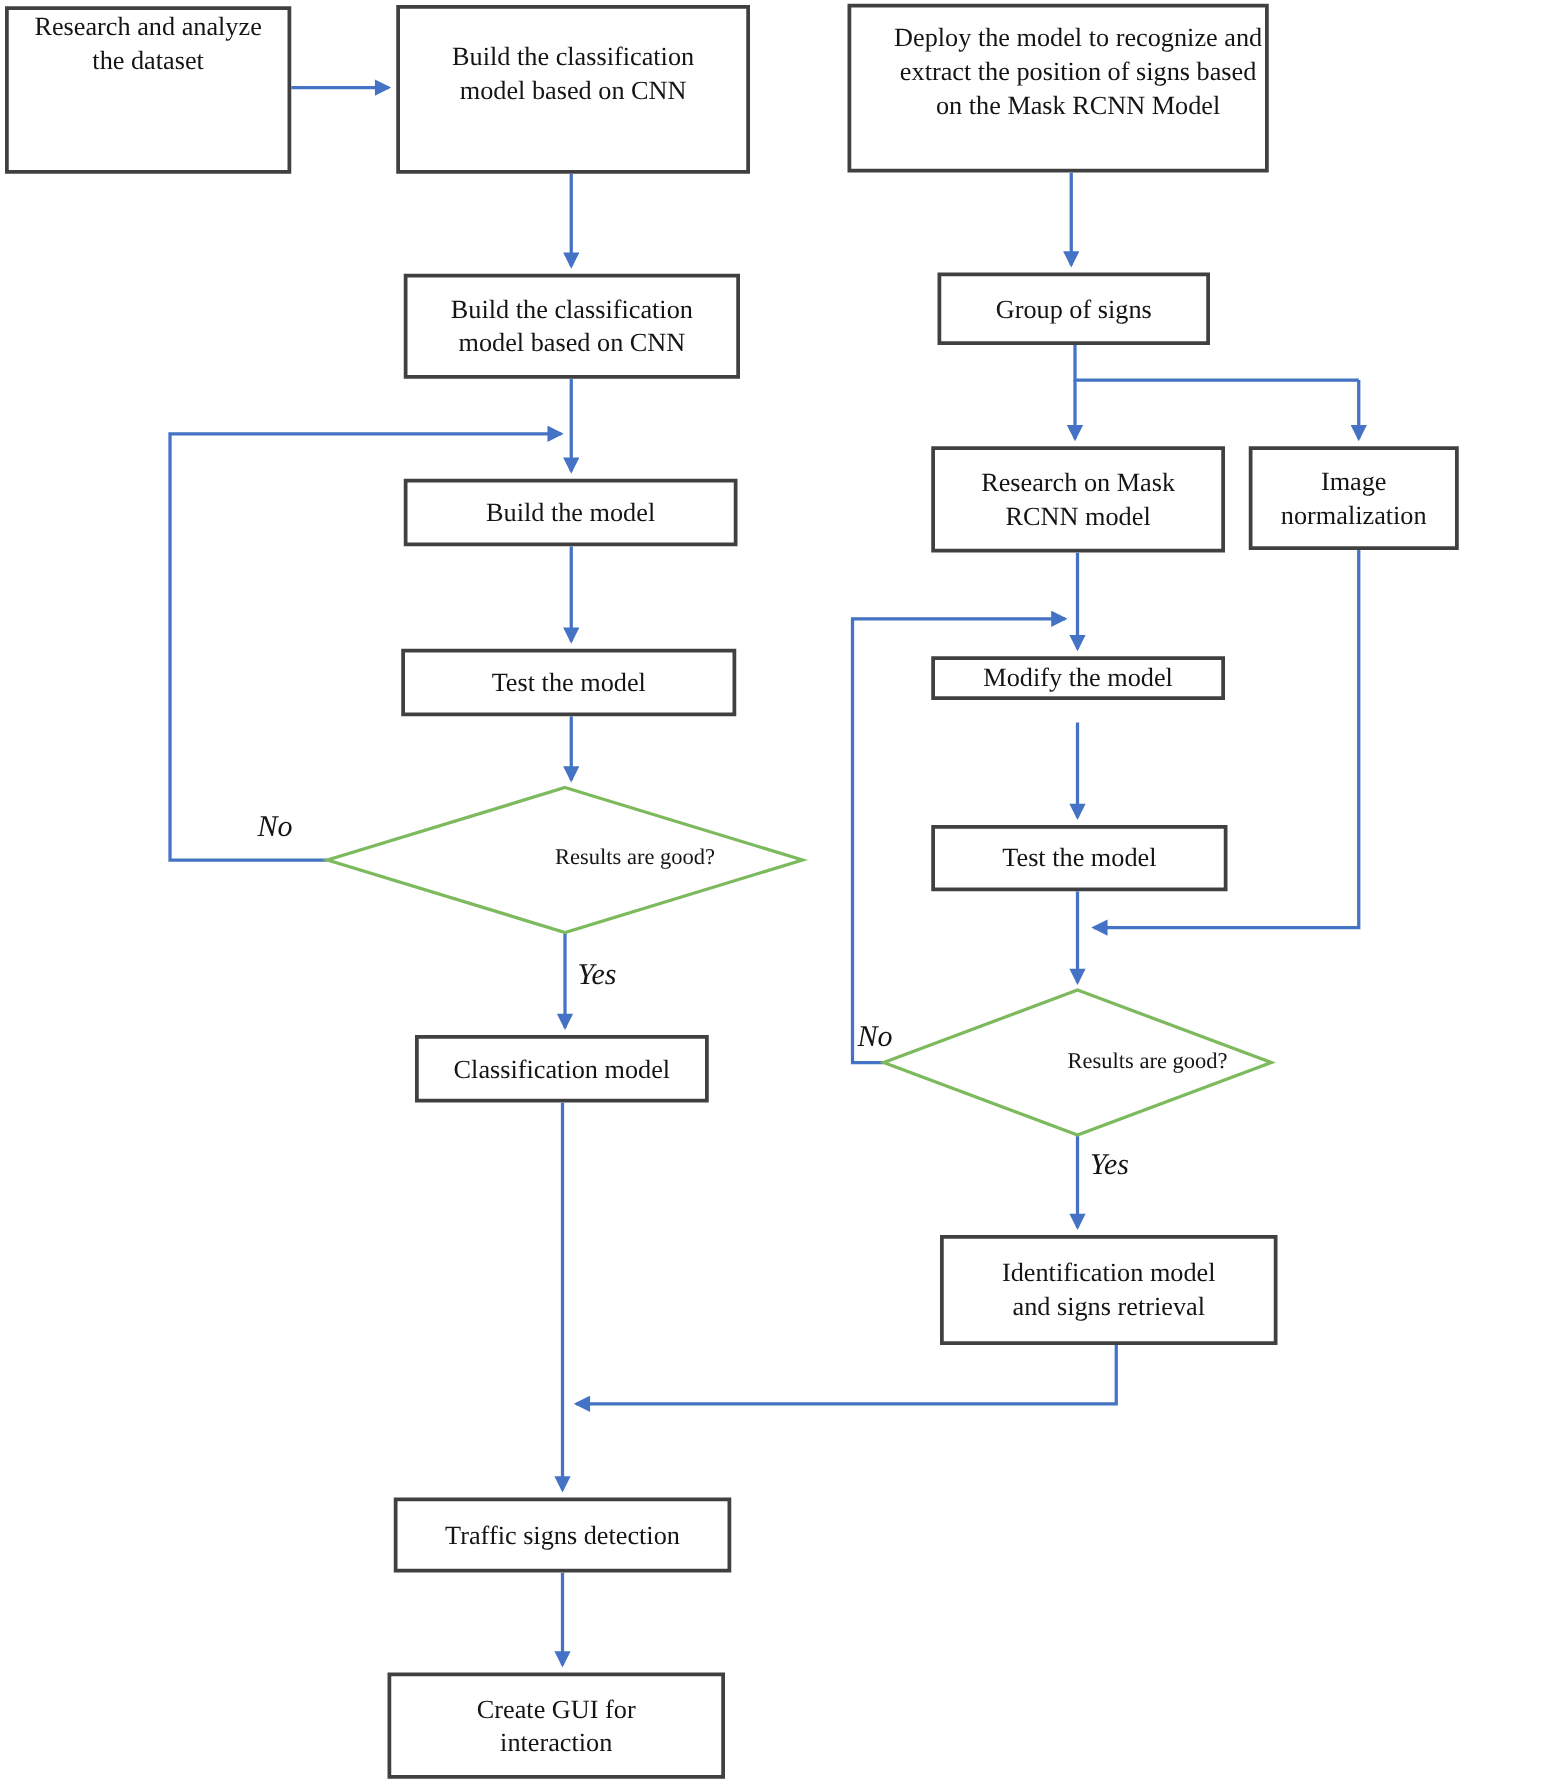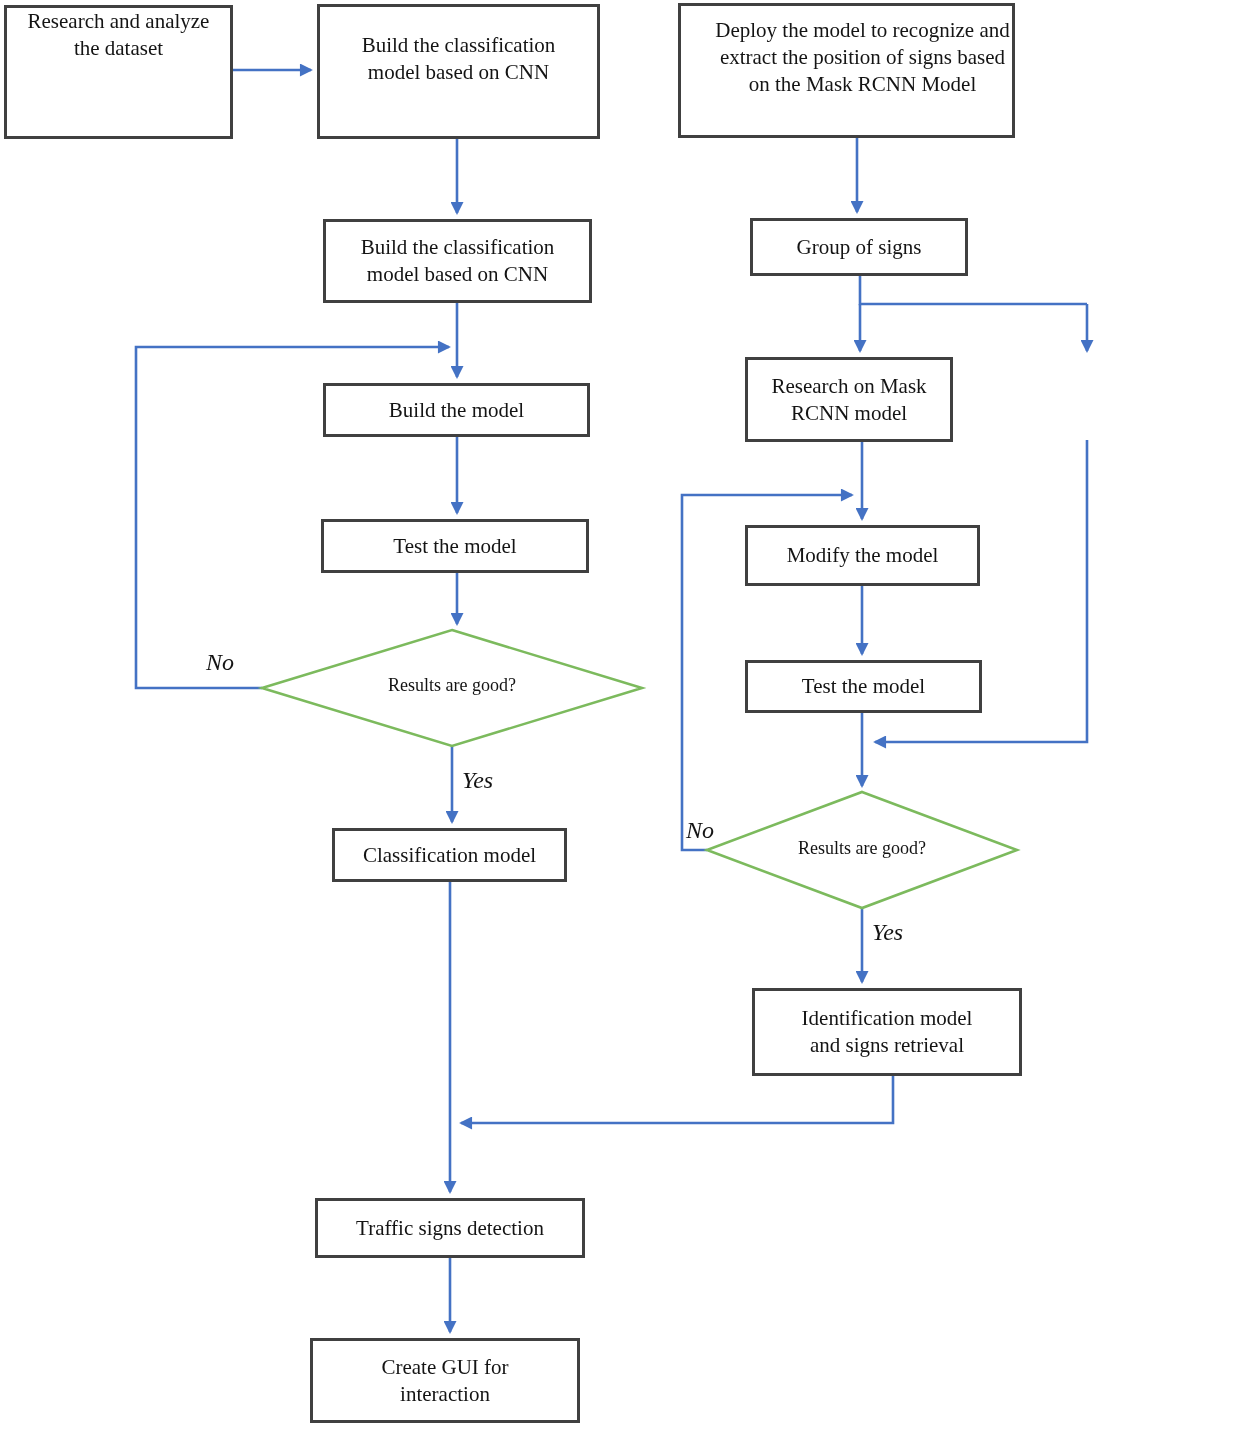--- a/index.html
+++ b/index.html
@@ -36,32 +36,32 @@
   .n4{left:323px; top:383px;  width:267px; height:54px;align-items:center;}
   .n5{left:321px; top:519px;  width:268px; height:54px;}
   .n6{left:332px; top:828px;  width:235px; height:54px;}
   .n7{left:315px; top:1198px; width:270px; height:60px;}
   .n8{left:310px; top:1338px; width:270px; height:85px;}
   .n8 .lbl{max-width:165px;}
   
   .m1{left:678px; top:3px;    width:337px; height:135px; padding-top:11px;padding-left:32px;}
   .m1 .lbl{max-width:326px;}
   .m2{left:750px; top:218px;  width:218px; height:58px;}
-  .m3{left:745px; top:357px;  width:208px; height:85px;}
+  .m3{left:745px; top:357px;  width:235px; height:85px;}
   .m3 .lbl{max-width:175px;}
   .m4{left:999px; top:357px;  width:168px; height:83px;}
   .m4 .lbl{max-width:140px;}
-  .m5{left:745px; top:525px;  width:235px; height:61px;}
+  .m5{left:745px; top:525px;  width:235px; height:35px;}
   .m6{left:745px; top:660px;  width:237px; height:53px;}
   .m7{left:752px; top:988px;  width:270px; height:88px;}
   .m7 .lbl{max-width:205px;}
   
   .dlabel{
     position:absolute;
-    text-align:center;
+    text-align:right;
     font-size:18px;
   }
   .d1l{left:332px;top:675px;width:240px;}
   .d2l{left:742px;top:838px;width:240px;}
   .branch{
     position:absolute;
     font-size:24px;
     font-style:italic;
   }
   .yes1{left:462px;top:767px;}
@@ -138,20 +138,23 @@
 
   <div class="node m1 topalign">
     <span class="lbl">Deploy the model to recognize and extract the position of signs based on the Mask RCNN Model</span>
   </div>
   <div class="node m2">
     <span class="lbl">Group of signs</span>
   </div>
   <div class="node m3">
     <span class="lbl">Research on Mask RCNN model</span>
   </div>
+  <div class="node m4">
+    <span class="lbl">Image normalization</span>
+  </div>
   <div class="node m5">
     <span class="lbl">Modify the model</span>
   </div>
   <div class="node m6">
     <span class="lbl">Test the model</span>
   </div>
   <div class="node m7">
     <span class="lbl">Identification model and signs retrieval</span>
   </div>
 

